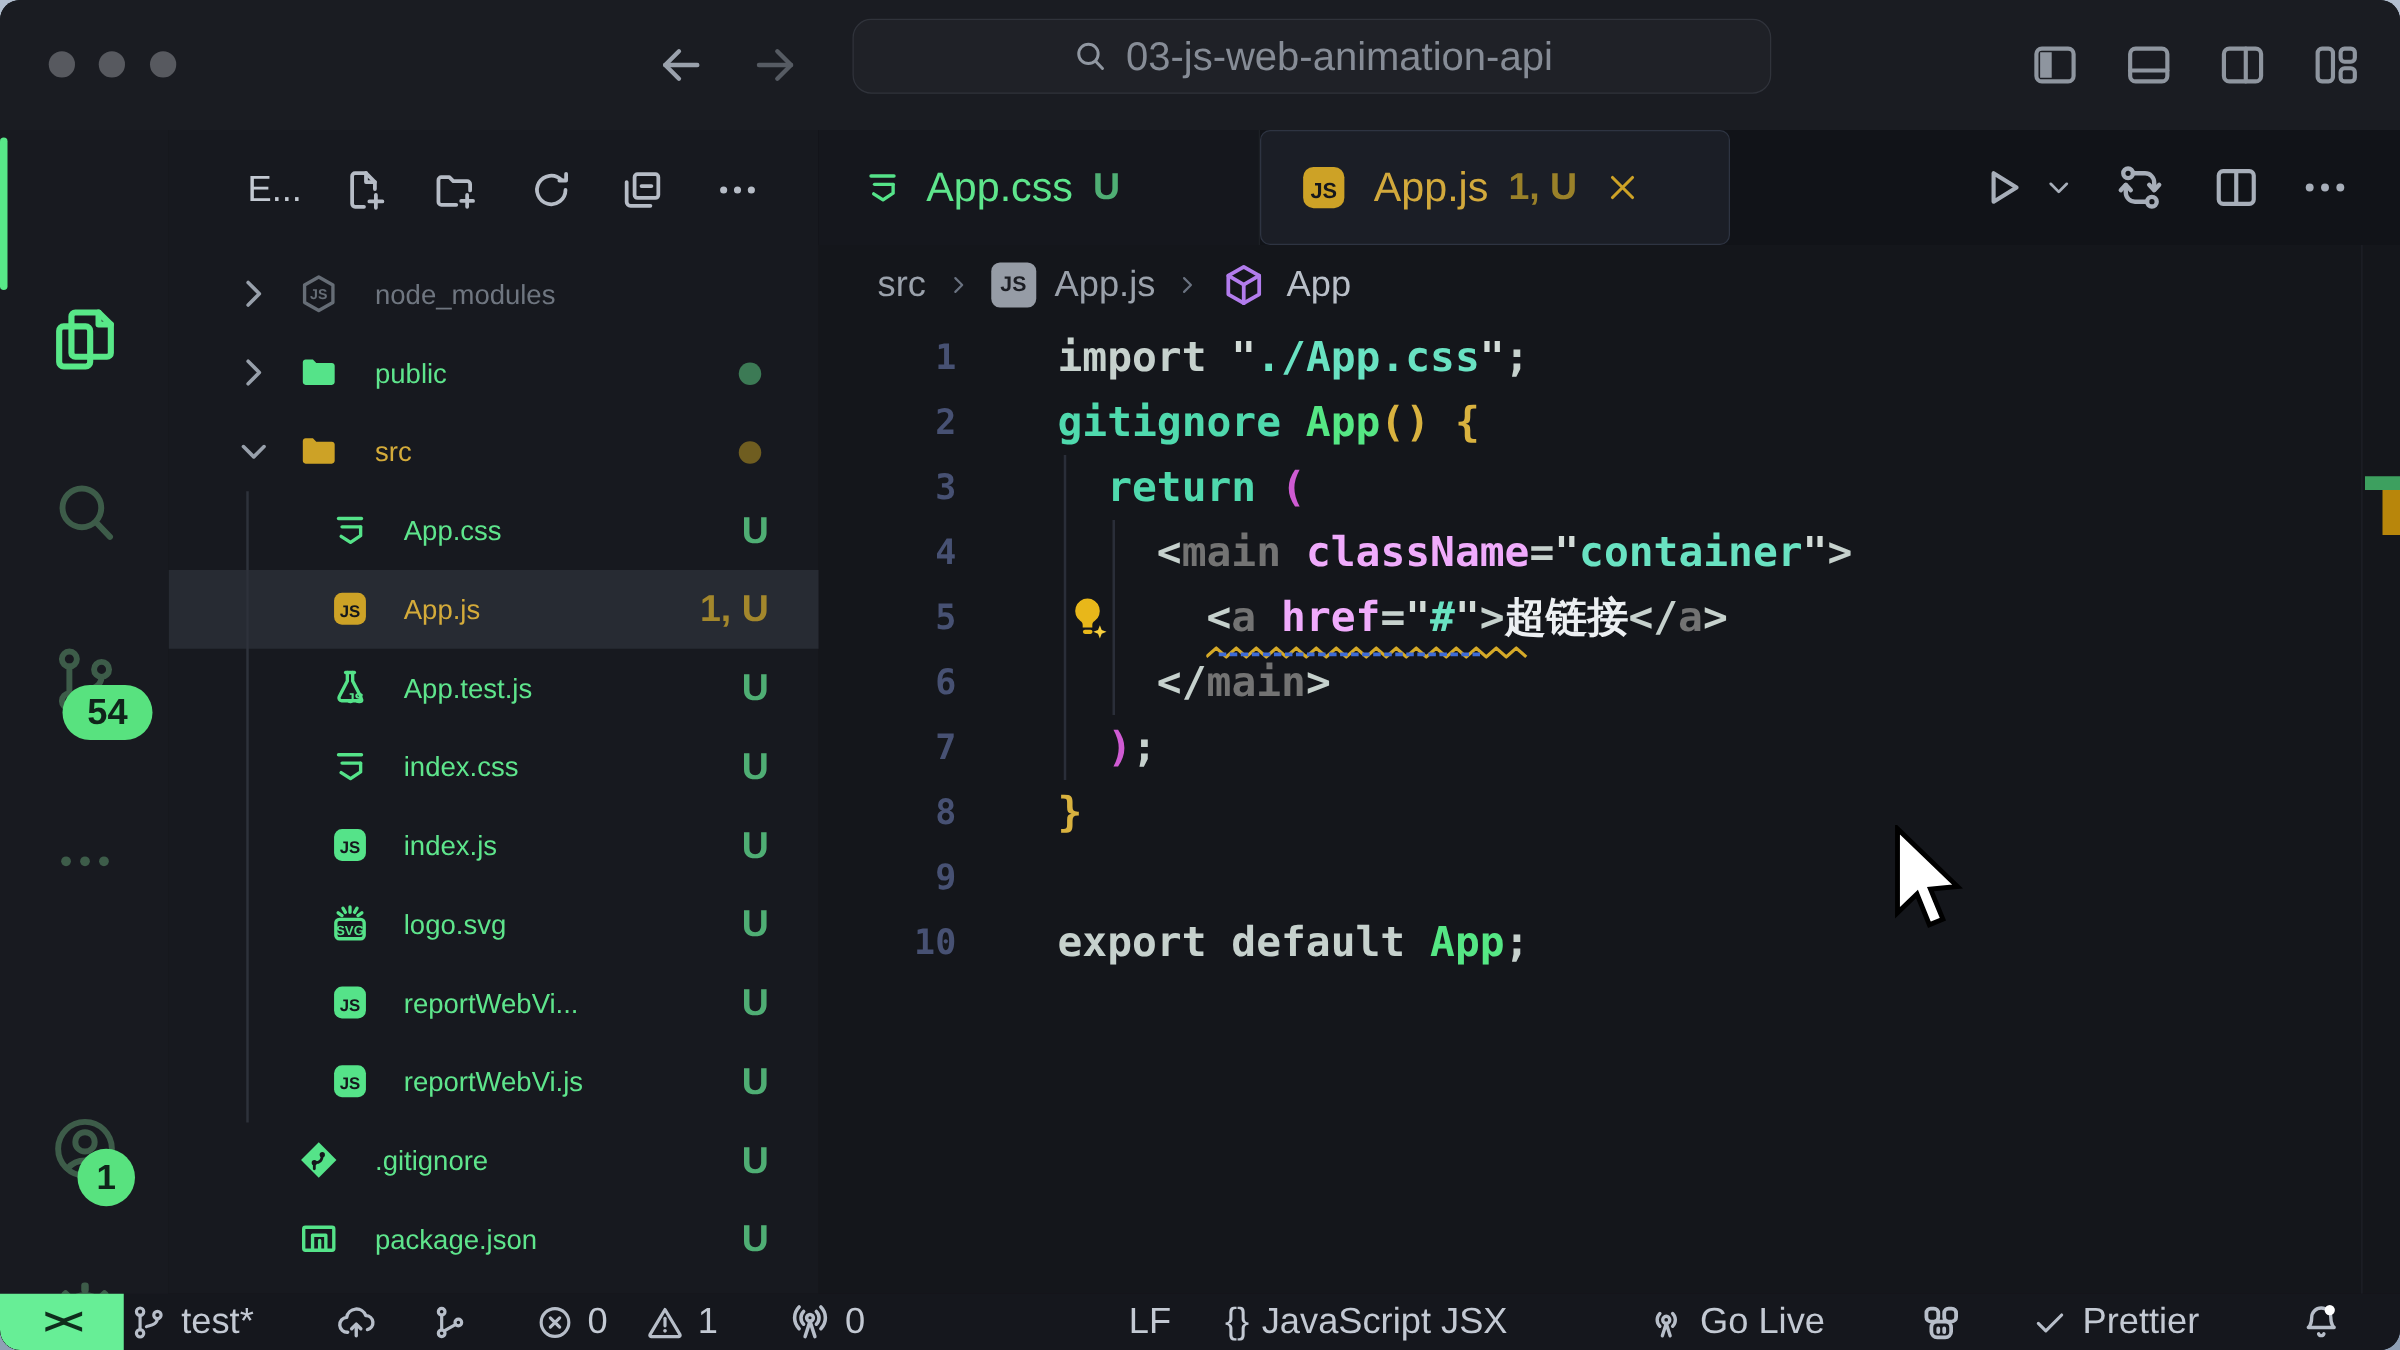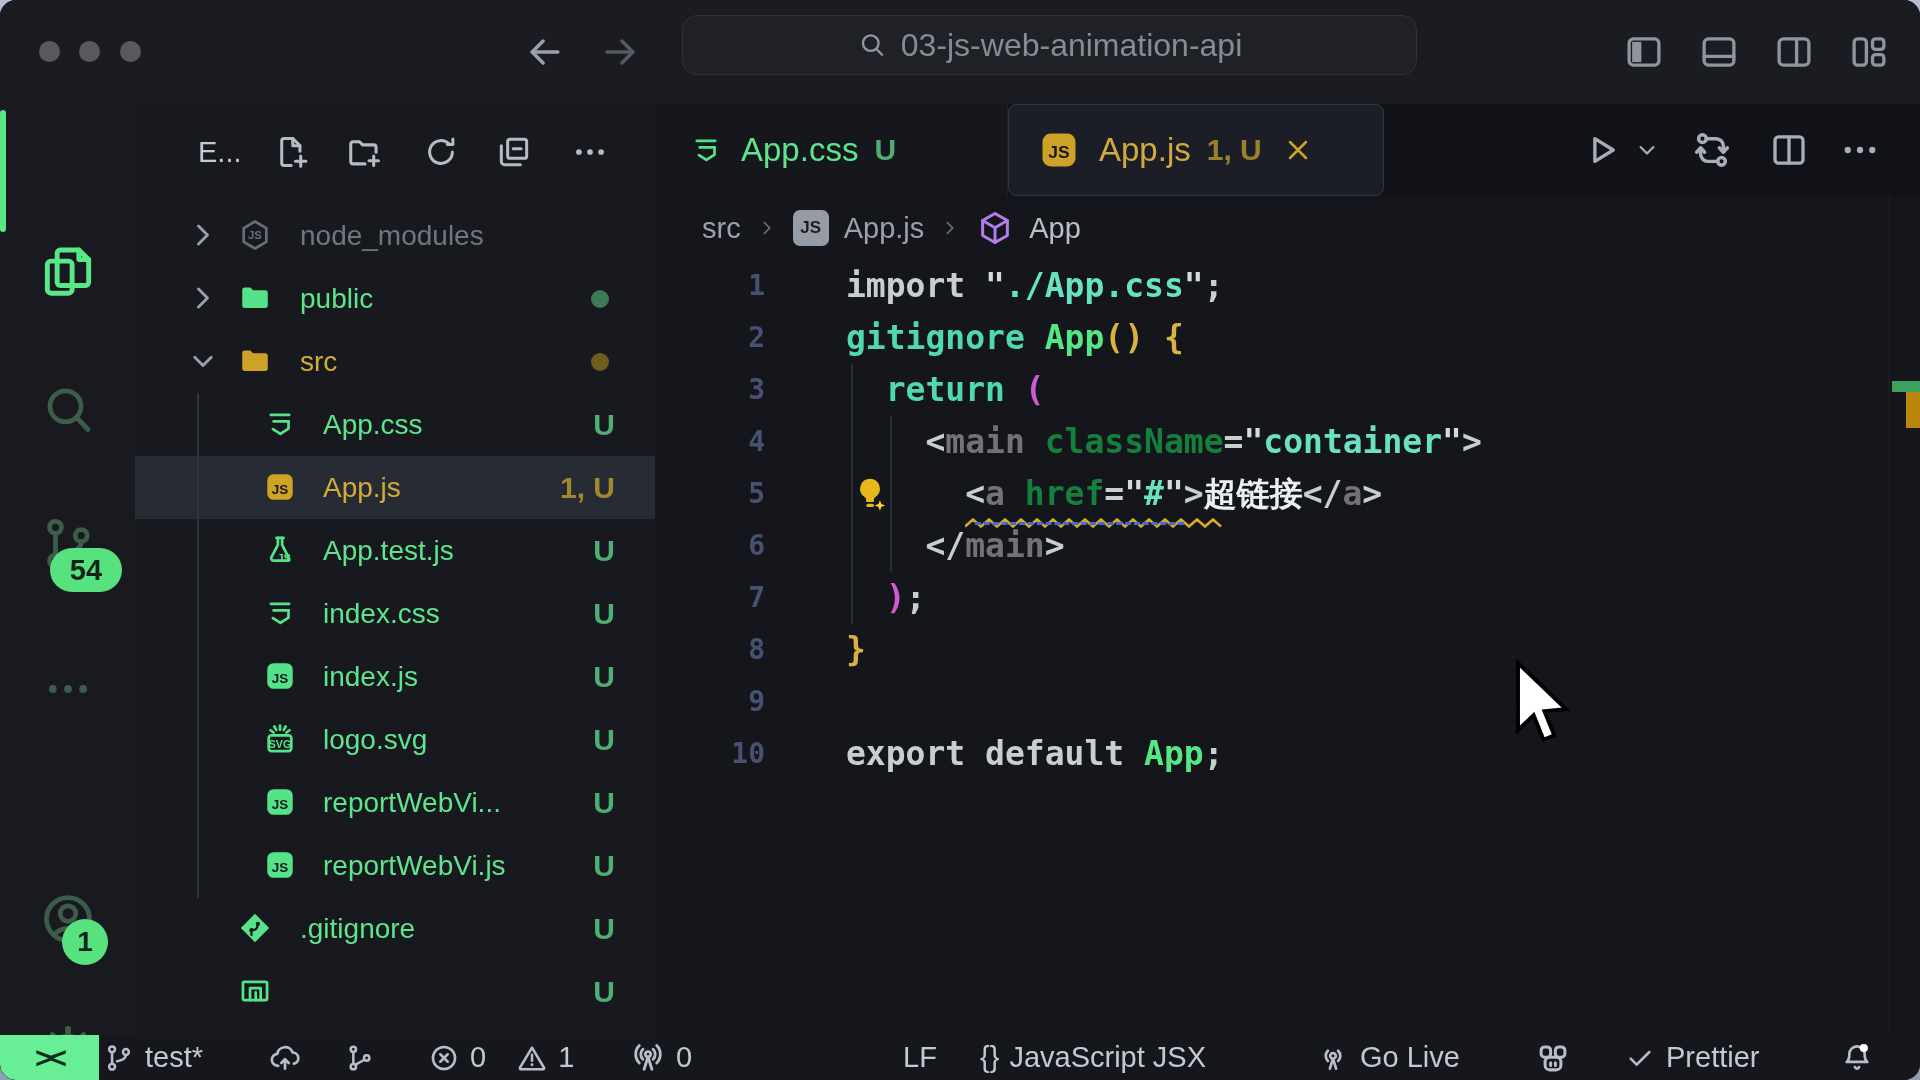--- a/index.html
+++ b/index.html
@@ -27,21 +27,21 @@
 
   
   .sidebar{position:absolute;left:135px;top:104px;width:520px;bottom:45px;background:#17191f;}
   .sb-title{position:absolute;left:63px;top:32px;color:#c3c9d2;font-size:29px;}
   .sh-ic{position:absolute;top:29px;width:38px;height:38px;color:#b6bcc6;}
   .tree{position:absolute;left:0;top:100px;right:0;}
   .trow{position:relative;height:63px;}
   .trow.sel{background:#272b33;}
   .t-chev{position:absolute;left:50px;top:13px;width:36px;height:36px;color:#98a0ab;}
   .t-ic{position:absolute;top:14px;width:34px;height:34px;}
-  .t-label{position:absolute;top:0;line-height:63px;font-size:28px;}
+  .t-label{position:absolute;top:0;line-height:63px;font-size:22px;}
   .t-badge{position:absolute;right:40px;top:0;line-height:63px;font-size:30px;font-weight:bold;}
   .t-dot{position:absolute;right:46px;top:23px;width:18px;height:18px;border-radius:50%;}
   .tone-green .t-label{color:#5ee58c;} .tone-green .t-ic{color:#55e389;} .tone-green .t-badge{color:#4fae74;}
   .tone-gold .t-label{color:#d4ab3a;} .tone-gold .t-ic{color:#cda226;} .tone-gold .t-badge{color:#a3872c;}
   .tone-dim .t-label{color:#6f7680;} .tone-dim .t-ic{color:#666d76;}
   .tree-guide{position:absolute;left:62px;top:289px;height:505px;width:2px;background:#2e323b;}
 
   
   .editor{position:absolute;left:655px;top:104px;right:0;bottom:45px;background:#14161b;}
   .tabbar{position:absolute;left:0;top:0;right:0;height:92px;background:#111318;}
@@ -58,21 +58,21 @@
   .bc-chev{width:22px;height:22px;color:#6a7280;}
   .bc-js{width:36px;height:36px;border-radius:7px;background:#969ca6;color:#1b1d23;display:flex;align-items:center;justify-content:center;font-weight:bold;font-size:17px;}
   .bc-cube{width:38px;height:38px;color:#b27ced;}
   .bc-last{color:#b9bfc8;}
 
   .codearea{position:absolute;left:0;top:156px;right:0;bottom:0;}
   .line{position:relative;height:52px;display:flex;}
   .ln{width:110px;text-align:right;font:700 28px "DejaVu Sans Mono",monospace;line-height:52px;color:#475173;flex:none;}
   .code{padding-left:81px;font:700 33px "DejaVu Sans Mono",monospace;line-height:52px;white-space:pre;}
   .c-kw{color:#c6d1cd;} .c-ctrl{color:#4fd9ad;} .c-fn{color:#55e784;} .c-tag{color:#737373;}
-  .c-attr{color:#15803d;} .c-pn{color:#c6d1cd;} .c-q{color:#d3dcd8;} .c-str{color:#69e2c2;}
+  .c-attr{color:#f0abfc;} .c-pn{color:#c6d1cd;} .c-q{color:#d3dcd8;} .c-str{color:#69e2c2;}
   .c-gold{color:#d9b23f;} .c-mag{color:#cf5bd3;} .c-txt{color:#eceff2;font-family:"DejaVu Sans","Liberation Sans",sans-serif;}
   .ind-guide{position:absolute;width:2px;background:#2a2e39;}
   .bulb{position:absolute;width:44px;height:44px;}
   .ann{position:absolute;}
   .ovr-sep{position:absolute;top:92px;bottom:0;left:1234px;width:1px;background:#1e2129;}
   .ovr-green{position:absolute;left:1237px;top:277px;right:0;height:11px;background:#3da05f;}
   .ovr-gold{position:absolute;left:1251px;top:288px;right:0;height:36px;background:#b8860b;}
 
   
   .statusbar{position:absolute;left:0;right:0;bottom:0;height:45px;background:#15171d;color:#c3c9d3;font-size:29px;}
@@ -386,20 +386,21 @@
           <span class="t-badge">U</span>
         </div>
         <div class="trow tone-green">
           <span class="t-ic" style="left:103px">
             <svg class="ic" width="34" height="34" viewBox="0 0 24 24" fill="none" stroke="currentColor" stroke-width="1.9" stroke-linecap="round" stroke-linejoin="round">
               <rect x="3.5" y="5.5" width="17" height="13" rx="1"></rect>
               <path d="M8.5 18.5V10h7.5v8.5"></path>
               <path d="M12.5 13v5.5"></path>
             </svg>
           </span>
+          <span class="t-label" style="left:165px">package.json</span>
           <span class="t-badge">U</span>
         </div>
       </div>
     <div class="tree-guide"></div>
   </div>
 
   <div class="editor">
     <div class="tabbar">
       <div class="tab tab1">
         <span class="ic">

